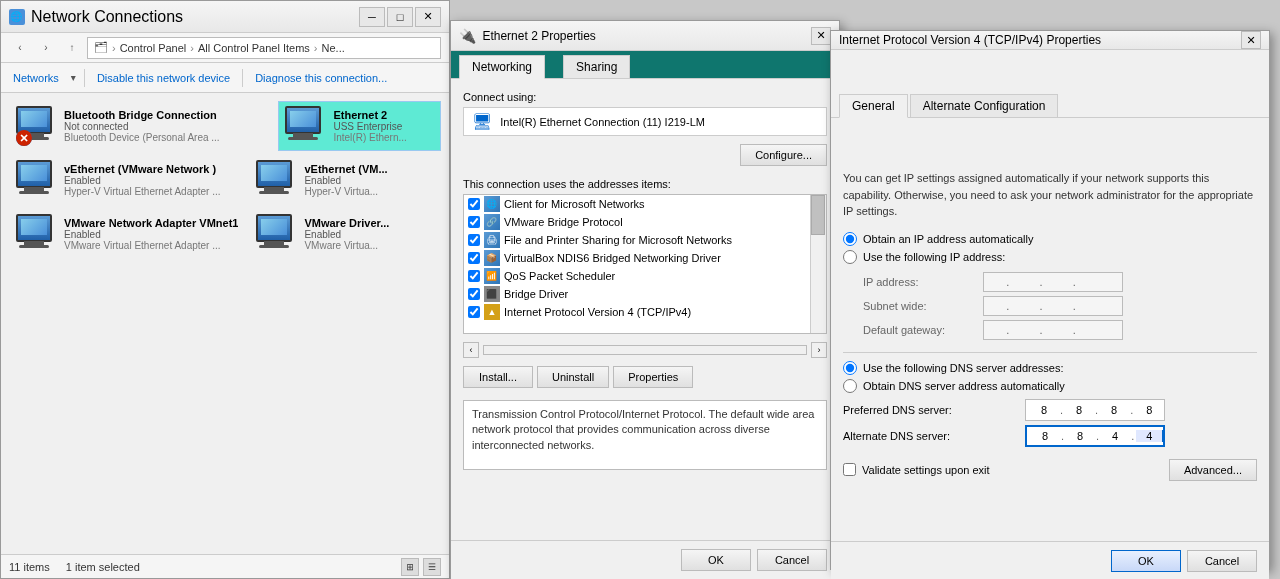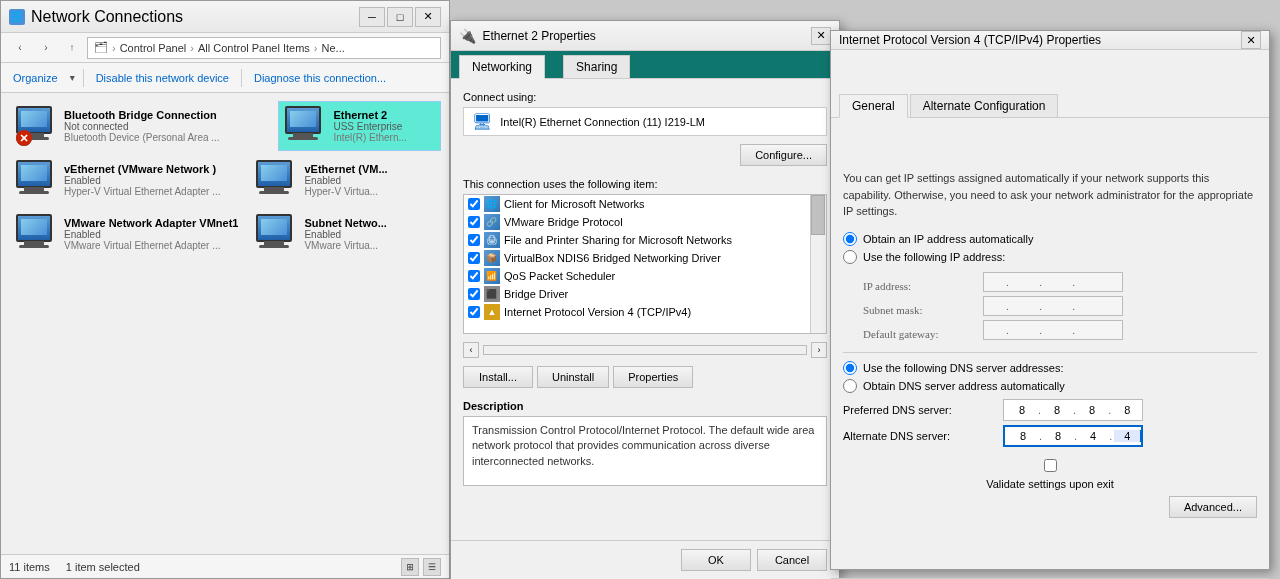--- a/index.html
+++ b/index.html
@@ -375,24 +375,23 @@
       font-size: 11px;
     }
     .radio-row input[type="radio"] { width: 14px; height: 14px; }
 
     .ip-fields {
       margin-left: 20px;
       margin-bottom: 12px;
     }
     .ip-field-row {
       display: flex;
-      align-items: flex-end;
+      align-items: center;
       margin-bottom: 4px;
       font-size: 11px;
-      font-family: Liberation Serif, serif;
     }
     .ip-field-label {
       width: 120px;
       font-size: 11px;
       color: #666;
     }
     .ip-input {
       width: 140px;
       height: 20px;
       border: 1px solid #bbb;
@@ -402,21 +401,21 @@
       color: #666;
       padding: 0 4px;
     }
 
     .dns-section { margin-top: 4px; }
     .section-divider { height: 1px; background: #ccc; margin: 8px 0; }
 
     .preferred-dns-row {
       display: flex; align-items: center; margin-bottom: 4px;
     }
-    .dns-label { width: 160px; font-size: 11px; }
+    .dns-label { width: 182px; font-size: 11px; }
     .dns-input {
       width: 140px;
       height: 22px;
       border: 1px solid #bbb;
       background: white;
       display: flex; align-items: center;
       padding: 0 4px;
       font-size: 11px;
       gap: 2px;
     }
@@ -427,21 +426,20 @@
       outline: none;
       font-size: 11px;
       background: transparent;
     }
     .dns-dot { font-size: 11px; color: #666; }
 
     .validate-row {
       display: flex; align-items: center; gap: 6px;
       margin-top: 12px; margin-bottom: 8px;
       font-size: 11px;
-      flex-direction: column;
     }
     .validate-row input[type="checkbox"] { width: 13px; height: 13px; }
 
     .advanced-row {
       display: flex; justify-content: flex-end;
     }
 
     .tcp-footer {
       padding: 8px 12px;
       display: flex;
@@ -521,21 +519,21 @@
       <span>🗂</span>
       <span class="path-sep">›</span>
       <span>Control Panel</span>
       <span class="path-sep">›</span>
       <span>All Control Panel Items</span>
       <span class="path-sep">›</span>
       <span>Ne...</span>
     </div>
   </div>
   <div class="nc-toolbar">
-    <span class="toolbar-btn">Organize</span>
+    <span class="toolbar-btn">Networks</span>
     <span style="font-size:10px; color:#555;">▾</span>
     <div class="toolbar-sep"></div>
     <span class="toolbar-btn">Disable this network device</span>
     <div class="toolbar-sep"></div>
     <span class="toolbar-btn">Diagnose this connection...</span>
   </div>
   <div class="nc-content">
 
     <div class="net-item">
       <div class="net-icon">
@@ -616,21 +614,21 @@
 
     <div class="net-item">
       <div class="net-icon">
         <div style="width:36px;height:28px;background:linear-gradient(to bottom,#5b9bd5,#2060a8);border:2px solid #333;border-radius:2px;position:relative;">
           <div style="width:26px;height:16px;background:linear-gradient(135deg,#87ceeb,#4a90d9);position:absolute;top:3px;left:3px;"></div>
         </div>
         <div style="width:20px;height:4px;background:#555;position:relative;top:-1px;left:8px;"></div>
         <div style="width:30px;height:3px;background:#555;border-radius:2px;position:relative;left:3px;top:-1px;"></div>
       </div>
       <div class="net-info">
-        <div class="net-name">Subnet Netwo...</div>
+        <div class="net-name">VMware Driver...</div>
         <div class="net-status">Enabled</div>
         <div class="net-adapter">VMware Virtua...</div>
       </div>
     </div>
   </div>
   <div class="nc-statusbar">
     <span>11 items</span>
     <span>1 item selected</span>
     <div class="statusbar-icons">
       <div class="statusbar-icon">⊞</div>
@@ -651,21 +649,21 @@
   </div>
   <div class="dialog-content">
     <div class="dialog-label">Connect using:</div>
     <div class="dialog-device-box">
       <span class="device-icon">🖥</span>
       <span>Intel(R) Ethernet Connection (11) I219-LM</span>
     </div>
     <div class="configure-btn">
       <button class="btn">Configure...</button>
     </div>
-    <div class="items-label">This connection uses the following item:</div>
+    <div class="items-label">This connection uses the addresses items:</div>
     <div class="items-list-container">
       <div class="items-list-inner">
         <div class="list-item-row">
           <input type="checkbox" checked="" style="">
           <div class="list-item-icon list-item-icon-net">🌐</div>
           <span>Client for Microsoft Networks</span>
         </div>
         <div class="list-item-row">
           <input type="checkbox" checked="" style="">
           <div class="list-item-icon list-item-icon-net">🔗</div>
@@ -705,21 +703,20 @@
     <div style="display:flex;gap:4px;margin-bottom:8px;align-items:center;">
       <div style="width:16px;height:16px;border:1px solid #bbb;background:#f0f0f0;display:flex;align-items:center;justify-content:center;font-size:9px;cursor:pointer;">‹</div>
       <div style="flex:1;height:10px;border:1px solid #bbb;background:#f0f0f0;"></div>
       <div style="width:16px;height:16px;border:1px solid #bbb;background:#f0f0f0;display:flex;align-items:center;justify-content:center;font-size:9px;cursor:pointer;">›</div>
     </div>
     <div class="items-buttons">
       <button class="btn">Install...</button>
       <button class="btn">Uninstall</button>
       <button class="btn">Properties</button>
     </div>
-    <div style="font-size:11px;font-weight:600;margin-bottom:4px;">Description</div>
     <div class="desc-box">Transmission Control Protocol/Internet Protocol. The default wide area network protocol that provides communication across diverse interconnected networks.</div>
   </div>
   <div class="dialog-footer">
     <button class="btn">OK</button>
     <button class="btn">Cancel</button>
   </div>
 </div>
 
 <div class="tcp-dialog">
   <div class="tcp-titlebar">
@@ -748,21 +745,21 @@
       <div class="ip-field-row">
         <span class="ip-field-label">IP address:</span>
         <div class="ip-input">
           <span>&nbsp;&nbsp;.</span>
           <span>&nbsp;&nbsp;.</span>
           <span>&nbsp;&nbsp;.</span>
           <span>&nbsp;&nbsp;</span>
         </div>
       </div>
       <div class="ip-field-row">
-        <span class="ip-field-label">Subnet mask:</span>
+        <span class="ip-field-label">Subnet wide:</span>
         <div class="ip-input">
           <span>&nbsp;&nbsp;.</span>
           <span>&nbsp;&nbsp;.</span>
           <span>&nbsp;&nbsp;.</span>
           <span>&nbsp;&nbsp;</span>
         </div>
       </div>
       <div class="ip-field-row">
         <span class="ip-field-label">Default gateway:</span>
         <div class="ip-input">

